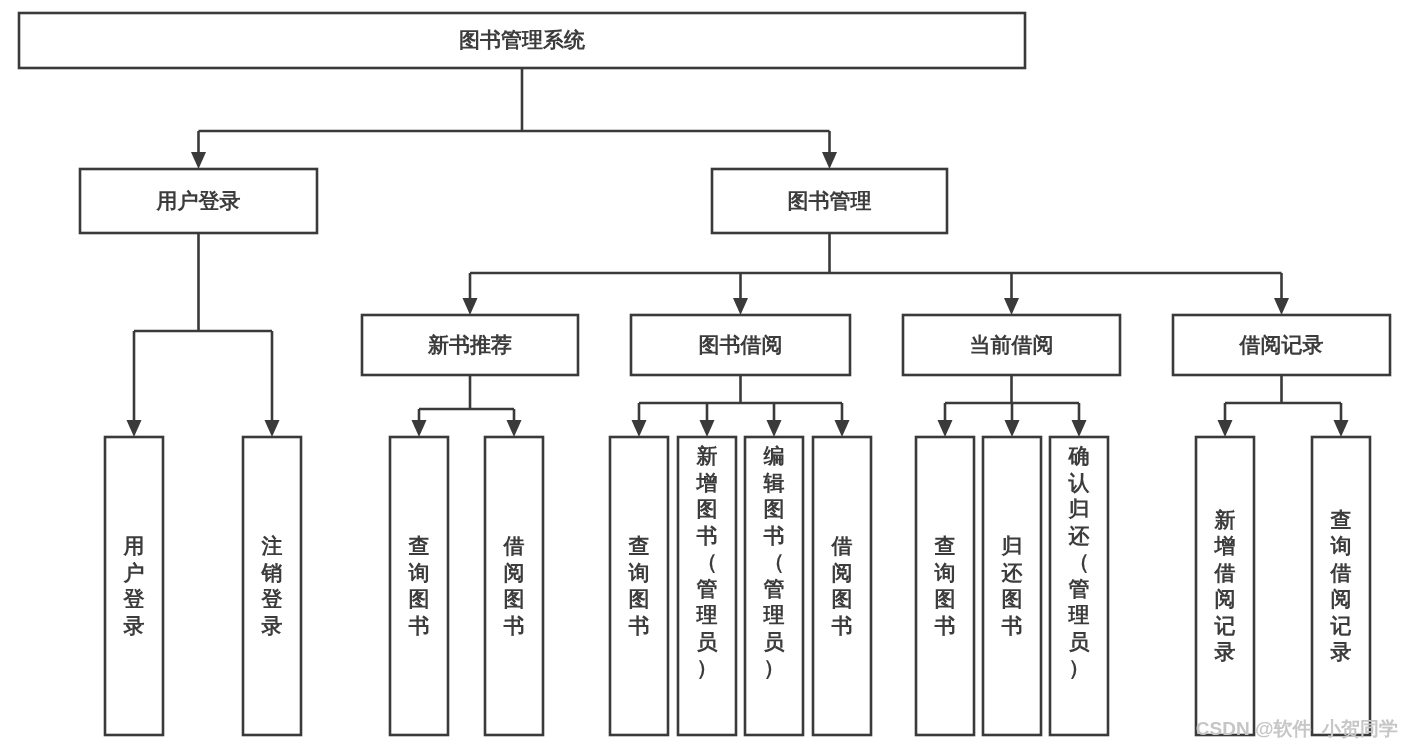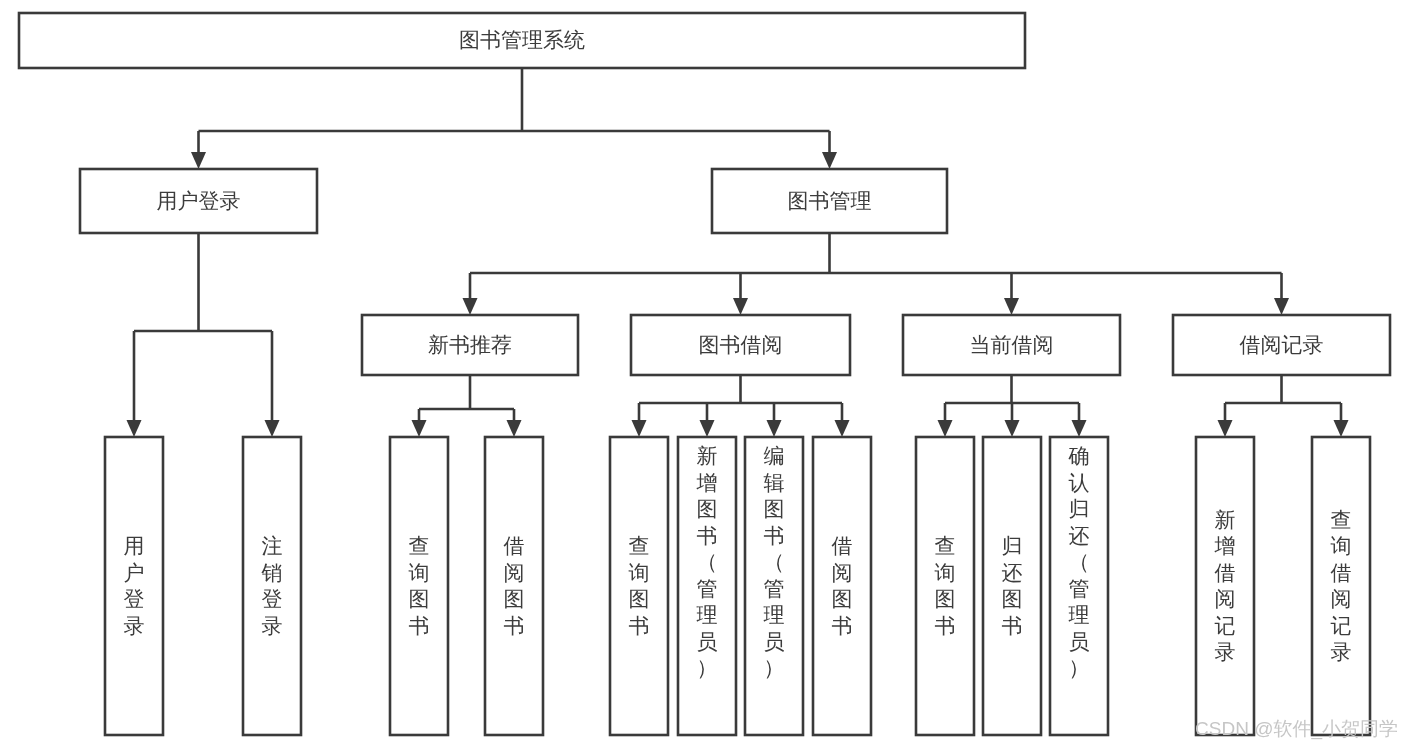--- a/index.html
+++ b/index.html
@@ -13,20 +13,21 @@
     font-family: "Liberation Sans", sans-serif;
     overflow: hidden;
     position: relative;
   }
   #diagram-root {
     position: absolute;
     left: 0;
     top: 0;
     width: 1405px;
     height: 747px;
+    font-weight: bold;
   }
   .node-rect {
     fill: #ffffff;
     stroke: #3a3a3a;
     stroke-width: 2.6;
   }
   .node-label {
     fill: #3c3c3c;
     font-family: "Liberation Sans", sans-serif;
     font-size: 21px;

